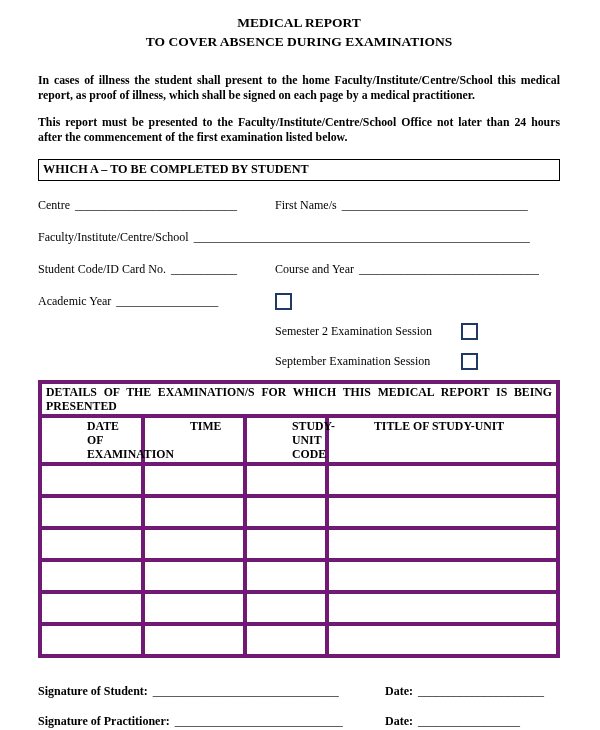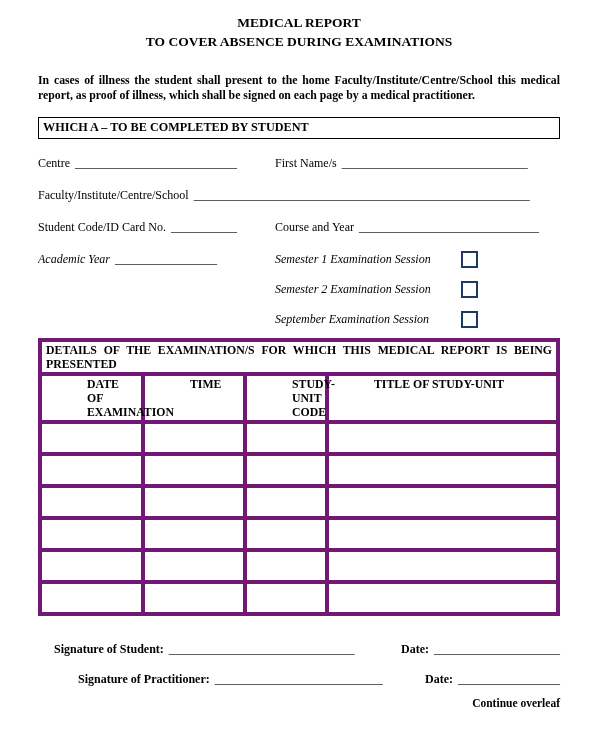--- a/index.html
+++ b/index.html
@@ -22,50 +22,51 @@
   .part-header {
     border: 1px solid #000;
     font-weight: bold; font-size: 12.2px;
     padding: 2px 4px 3px 4px;
     margin-top: 14px;
   }
   .field-row { display: flex; white-space: nowrap; overflow: hidden; margin-top: 16px; font-size: 12px; line-height: 16px; }
   .left-col  { width: 237px; flex: none; overflow: hidden; white-space: nowrap; }
   .field     { overflow: hidden; }
   .blank     { margin-left: 5px; }
-  .session-row { display: flex; align-items: center; margin-top: 13px; font-size: 12px; line-height: 16px; white-space: nowrap; font-style: italic; }
+  .session-row { display: flex; align-items: center; margin-top: 13px; font-size: 12px; line-height: 16px; white-space: nowrap; }
   .session-label { width: 186px; flex: none; }
   .checkbox {
     width: 13px; height: 13px; flex: none;
     border: 2px solid var(--checkbox-border, #1F3864);
     background: #fff;
     display: inline-block;
   }
   table.exam { width: 100%; border-collapse: collapse; table-layout: fixed; margin-top: 10px; }
   table.exam td, table.exam th { border: 4px solid #701a75; padding: 1px 4px; font-size: 11.8px; vertical-align: top; }
   .caption-cell { font-weight: bold; text-align: justify; line-height: 1.2; padding-top: 2px; padding-bottom: 2px; }
   table.exam th { font-weight: bold; text-align: justify; line-height: 14px; height: 28px; padding-left: 45px; }
   td.empty { height: 26px; }
-  .sig-row { display: flex; margin-top: 15px; font-size: 12px; white-space: nowrap; align-items: baseline; justify-content: flex-end; }
+  .sig-row { display: flex; margin-top: 15px; font-size: 12px; white-space: nowrap; align-items: baseline; }
   .sig-row.first { margin-top: 26px; }
   .sig-left { width: 347px; flex: none; overflow: hidden; }
   .bold { font-weight: bold; }
   .continue { text-align: right; font-size: 11.5px; margin-top: 10px; font-weight: bold; }
 </style>
 </head>
 <body>
 
 <div class="page">
 
   <div class="title">
     <div>MEDICAL REPORT</div>
     <div>TO COVER ABSENCE DURING EXAMINATIONS</div>
   </div>
 
   <p class="intro">In cases of illness the student shall present to the home Faculty/Institute/Centre/School this medical report, as proof of illness, which shall be signed on each page by a medical practitioner.</p>
+  <p class="intro intro2">This report must be presented to the Faculty/Institute/Centre/School Office not later than 24 hours after the commencement of the first examination listed below.</p>
 
   <div class="part-header">WHICH A – TO BE COMPLETED BY STUDENT</div>
 
   <div class="field-row">
     <div class="left-col">
       <span>Centre</span><span class="blank">___________________________</span>
     </div>
     <div class="field">
       <span>First Name/s</span><span class="blank">_______________________________</span>
     </div>
@@ -83,21 +84,20 @@
     </div>
     <div class="field">
       <span>Course and Year</span><span class="blank">______________________________</span>
     </div>
   </div>
 
   <div class="session-row" style="margin-top:16px;">
     <div class="left-col">
       <span>Academic Year</span><span class="blank">_________________</span>
     </div>
-    <span class="session-label">Semester 1 Examination Session</span>
     <span class="checkbox"></span>
   </div>
 
   <div class="session-row">
     <div class="left-col"></div>
     <span class="session-label">Semester 2 Examination Session</span>
     <span class="checkbox"></span>
   </div>
 
   <div class="session-row">

